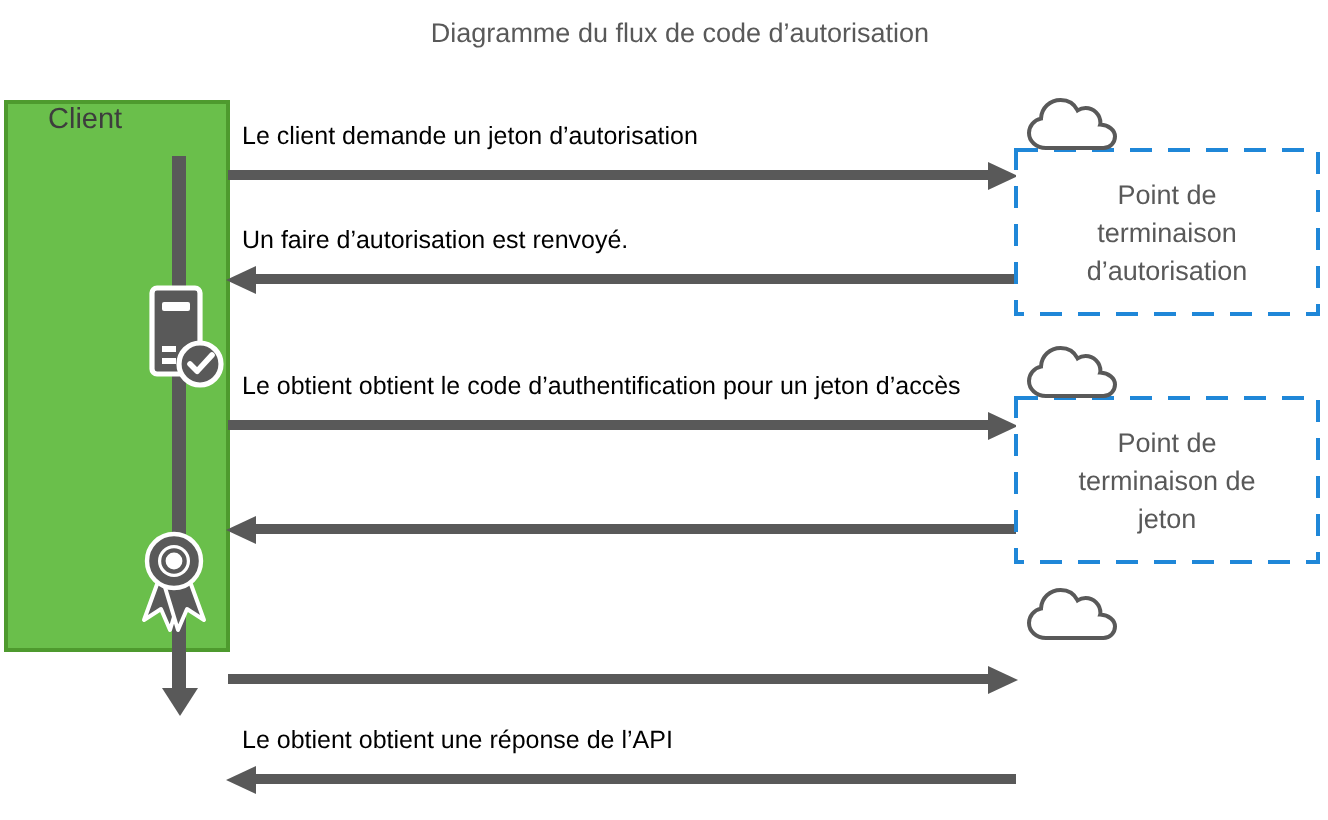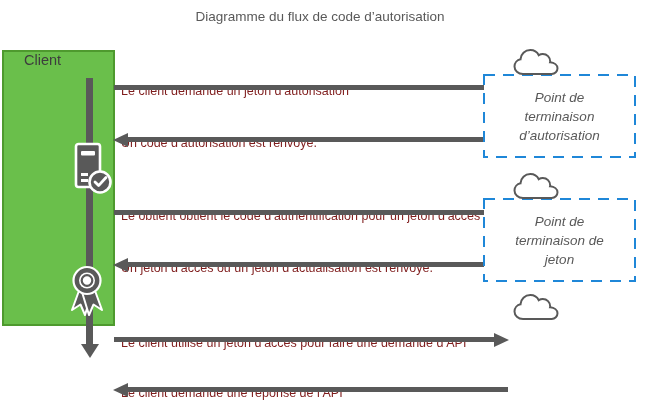--- a/index.html
+++ b/index.html
@@ -2,55 +2,55 @@
 <html><head>
 <meta charset="utf-8">
 <style>
   html,body { margin:0; padding:0; background:#fff; }
   .canvas {
     position:relative; width:664px; height:410px; background:#ffffff;
     font-family:"Liberation Sans", sans-serif; overflow:hidden;
   }
   .title {
     position:absolute; left:0; top:9px; width:640px; text-align:center;
-    font-size:13.5px; color:#595959;
+    font-size:13.5px; color:#595959;padding-left:20px;
   }
   
   .client-box {
     position:absolute; left:2px; top:50px; width:113px; height:276px;
     background:#6abf4b; border:2px solid #4e9a2e; box-sizing:border-box;
     display:flex; align-items:flex-start;
   }
   .client-label { padding-left:20px; font-size:14.5px; color:#3d3d3d; }
   
   .vline { position:absolute; left:86px; top:78px; width:7px; height:267px; background:#595959; }
   .vhead {
     position:absolute; left:81px; top:344px; width:0; height:0;
     border-left:9px solid transparent; border-right:9px solid transparent;
     border-top:14px solid #595959;
   }
   .icon-server { position:absolute; left:70px; top:141px; width:42px; height:55px; }
   .icon-ribbon { position:absolute; left:66px; top:264px; width:42px; height:53px; }
 
   
-  .msg-label { position:absolute; left:121px; font-size:12.5px; color:#7f1d1d; white-space:nowrap;margin-top:23px; }
+  .msg-label { position:absolute; left:121px; font-size:12.5px; color:#000000; white-space:nowrap; }
   .l1{top:61px} .l2{top:113px} .l3{top:186px} .l4{top:238px} .l5{top:313px} .l6{top:363px}
 
   .hline { position:absolute; height:5px; background:#595959; }
   .line-right { left:114px; width:380px; }
   .line-left  { left:128px; width:380px; }
   .a1{top:85px} .a2{top:137px} .a3{top:210px} .a4{top:262px} .a5{top:337px} .a6{top:387px}
 
   .hhead { position:absolute; width:0; height:0; border-top:7px solid transparent; border-bottom:7px solid transparent; }
   .head-right { left:494px; border-left:15px solid #595959; }
   .head-left  { left:113px; border-right:15px solid #595959; }
   .h1{top:81px} .h2{top:133px} .h3{top:206px} .h4{top:258px} .h5{top:333px} .h6{top:383px}
 
   
-  .endpoint { position:absolute; left:483px; width:153px; height:84px;font-style:italic; }
+  .endpoint { position:absolute; left:507px; width:153px; height:84px; }
   .e1{top:74px} .e2{top:198px} .e3{top:319px}
   .endpoint svg.border { position:absolute; left:0; top:0; }
   .endpoint-label {
     position:absolute; left:0; top:0; width:100%; height:100%;
     display:flex; align-items:center; justify-content:center;
     font-size:13.5px; line-height:19px; color:#595959; text-align:center;
     white-space:pre-line;
   }
   .cloud { position:absolute; left:513px; width:46px; height:28px; z-index:3; }
   .c1{top:48px} .c2{top:172px} .c3{top:293px}
@@ -83,37 +83,35 @@
     <path d="M28 24 L36 46 L27.5 40.5 L23 51 L16 28 Z" fill="#595959" stroke="#ffffff" stroke-width="2" stroke-linejoin="round"></path>
     <circle cx="21" cy="16.5" r="13.5" fill="#595959" stroke="#ffffff" stroke-width="2.2"></circle>
     <circle cx="21" cy="16.5" r="8" fill="#ffffff"></circle>
     <circle cx="21" cy="16.5" r="5.3" fill="#ffffff" stroke="#595959" stroke-width="2.2"></circle>
   </svg>
 
   <div class="msg-label l1">Le client demande un jeton d’autorisation</div>
   <div class="hline line-right a1"></div>
   <div class="hhead head-right h1"></div>
 
-  <div class="msg-label l2">Un code d’autorisation est renvoyé.</div>
+  <div class="msg-label l2">Un faire d’autorisation est renvoyé.</div>
   <div class="hline line-left a2"></div>
   <div class="hhead head-left h2"></div>
 
   <div class="msg-label l3">Le obtient obtient le code d’authentification pour un jeton d’accès</div>
   <div class="hline line-right a3"></div>
   <div class="hhead head-right h3"></div>
 
-  <div class="msg-label l4">Un jeton d’accès ou un jeton d’actualisation est renvoyé.</div>
   <div class="hline line-left a4"></div>
   <div class="hhead head-left h4"></div>
 
-  <div class="msg-label l5">Le client utilise un jeton d’accès pour faire une demande d’API</div>
   <div class="hline line-right a5"></div>
   <div class="hhead head-right h5"></div>
 
-  <div class="msg-label l6">Le client demande une réponse de l’API</div>
+  <div class="msg-label l6">Le obtient obtient une réponse de l’API</div>
   <div class="hline line-left a6"></div>
   <div class="hhead head-left h6"></div>
 
   <div class="endpoint e1">
     <svg class="border" width="153" height="84">
       <rect x="1" y="1" width="151" height="82" fill="#ffffff" stroke="#1f87d8" stroke-width="2" stroke-dasharray="11 8"></rect>
     </svg>
     <div class="endpoint-label">Point de
 terminaison
 d’autorisation</div>

